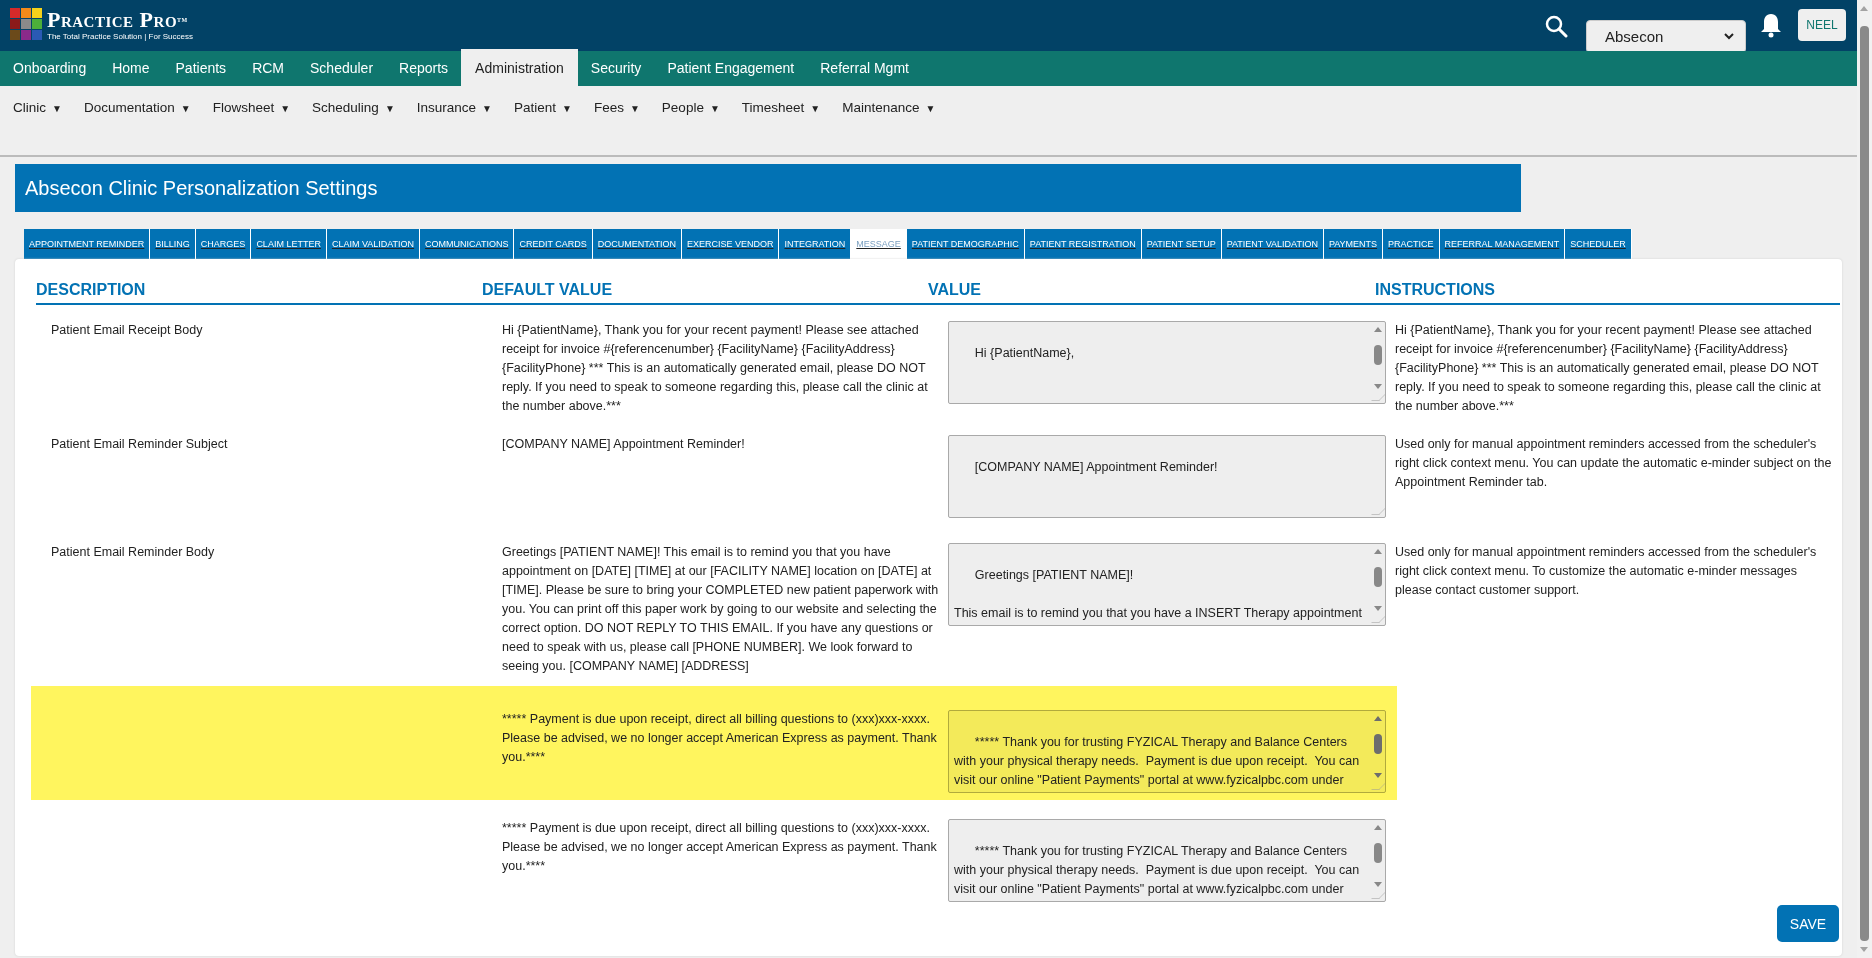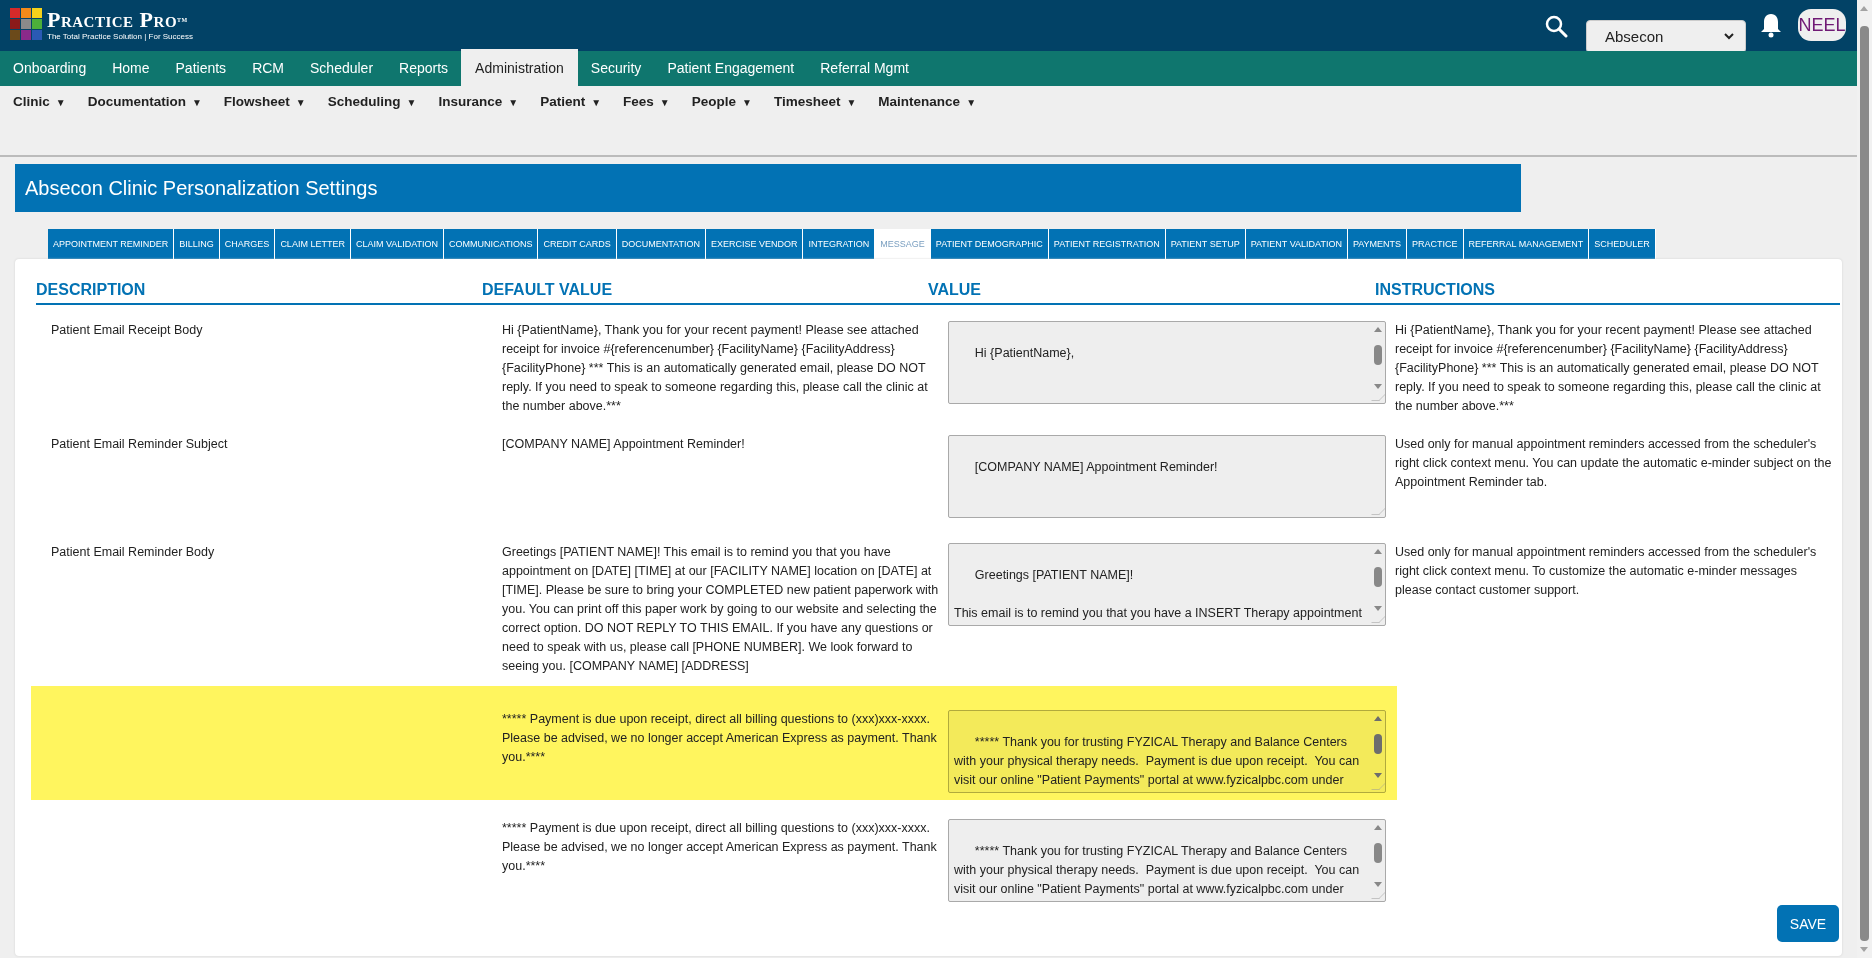--- a/index.html
+++ b/index.html
@@ -13,44 +13,44 @@
   .logo-grid span { display: block; width: 10px; height: 10px; }
   .logo-text { margin-left: 5px; color: #fff; }
   .logo-title { font-family: "Liberation Serif", serif; font-size: 22px; font-weight: bold; letter-spacing: 0.5px; line-height: 24px; font-variant: small-caps; }
   .logo-tm { font-size: 6px; vertical-align: top; }
   .logo-sub { font-size: 8px; line-height: 10px; }
 
   .search-icon { position: absolute; left: 1544px; top: 14px; width: 24px; height: 24px; }
   .clinic-select { position: absolute; left: 1586px; top: 20px; width: 160px; height: 33px; background: #efefef; border-radius: 4px; border: 1px solid #ccc; font-size: 15px; color: #222; padding-left: 18px; display: flex; align-items: center; }
   .clinic-select .chev { position: absolute; right: 10px; top: 9px; width: 12px; height: 12px; }
   .bell-icon { position: absolute; left: 1760px; top: 12px; width: 22px; height: 26px; }
-  .user-btn { position: absolute; left: 1798px; top: 9px; width: 48px; height: 32px; background: #efefef; border-radius: 13px; font-size: 18px; color: #701a75; display: flex; align-items: center; justify-content: center; }
+  .user-btn { position: absolute; left: 1798px; top: 9px; width: 48px; height: 32px; background: #efefef; border-radius: 4px; font-size: 12px; color: #0f766e; display: flex; align-items: center; justify-content: center; }
 
   
   .mainnav { position: absolute; left: 0; top: 51px; width: 1857px; height: 35px; background: #0f766e; display: flex; }
   .mainnav .item { color: #fff; font-size: 14px; padding: 0 13px; line-height: 35px; height: 35px; cursor: pointer; }
   .mainnav .item.active { background: #efefef; color: #222; margin-top: -2px; height: 37px; line-height: 39px; padding: 0 14px; }
 
   
   .subnav { position: absolute; left: 0; top: 86px; width: 1857px; height: 70px; display: flex; padding-left: 13px; }
-  .subnav .item { font-size: 13.5px; color: #222; line-height: 32px; margin-right: 22px; cursor: pointer; white-space: nowrap; font-weight: bold; }
+  .subnav .item { font-size: 13.5px; color: #222; line-height: 44px; margin-right: 22px; cursor: pointer; white-space: nowrap; }
   .subnav .item .caret { font-size: 10px; margin-left: 6px; }
   .subnav-rule { position: absolute; left: 0; top: 155px; width: 1857px; height: 2px; background: #bbb; }
 
   
   .vscroll { position: absolute; left: 1857px; top: 0; width: 15px; height: 958px; background: #f1f1f1; }
   .vscroll .up { position: absolute; top: 6px; left: 3px; width: 0; height: 0; border-left: 4px solid transparent; border-right: 4px solid transparent; border-bottom: 5px solid #a3a3a3; }
   .vscroll .thumb { position: absolute; top: 26px; left: 3px; width: 9px; height: 915px; background: #8a8a8a; border-radius: 4px; }
   .vscroll .down { position: absolute; bottom: 6px; left: 3px; width: 0; height: 0; border-left: 4px solid transparent; border-right: 4px solid transparent; border-top: 5px solid #a3a3a3; }
 
   
   .titlebar { position: absolute; left: 15px; top: 164px; width: 1506px; height: 48px; background: #0272b4; color: #fff; font-size: 20px; line-height: 48px; padding-left: 10px; }
 
   
-  .tabs { position: absolute; left: 48px; top: 229px; height: 41px; display: flex; }
+  .tabs { position: absolute; left: 24px; top: 229px; height: 41px; display: flex; text-decoration: underline; }
   .tabs .tab { background: #0272b4; color: #fff; font-size: 9px; padding: 0 5px; line-height: 30px; height: 30px; border-right: 1px solid #fff; white-space: nowrap; cursor: pointer; }
   .tabs .tab.active { background: #fff; color: #7a9fc0; }
 
   
   .panel { position: absolute; left: 15px; top: 259px; width: 1827px; height: 697px; background: #fff; border-radius: 4px; box-shadow: 0 0 2px #ccc; }
   .col-h { position: absolute; top: 22px; font-size: 16px; font-weight: bold; color: #0272b4; }
   .hdr-rule { position: absolute; left: 21px; top: 44px; width: 1804px; height: 2px; background: #0272b4; }
 
   .row { position: absolute; left: 16px; width: 1366px; }
   .row.hl { background: #fff55e; }

